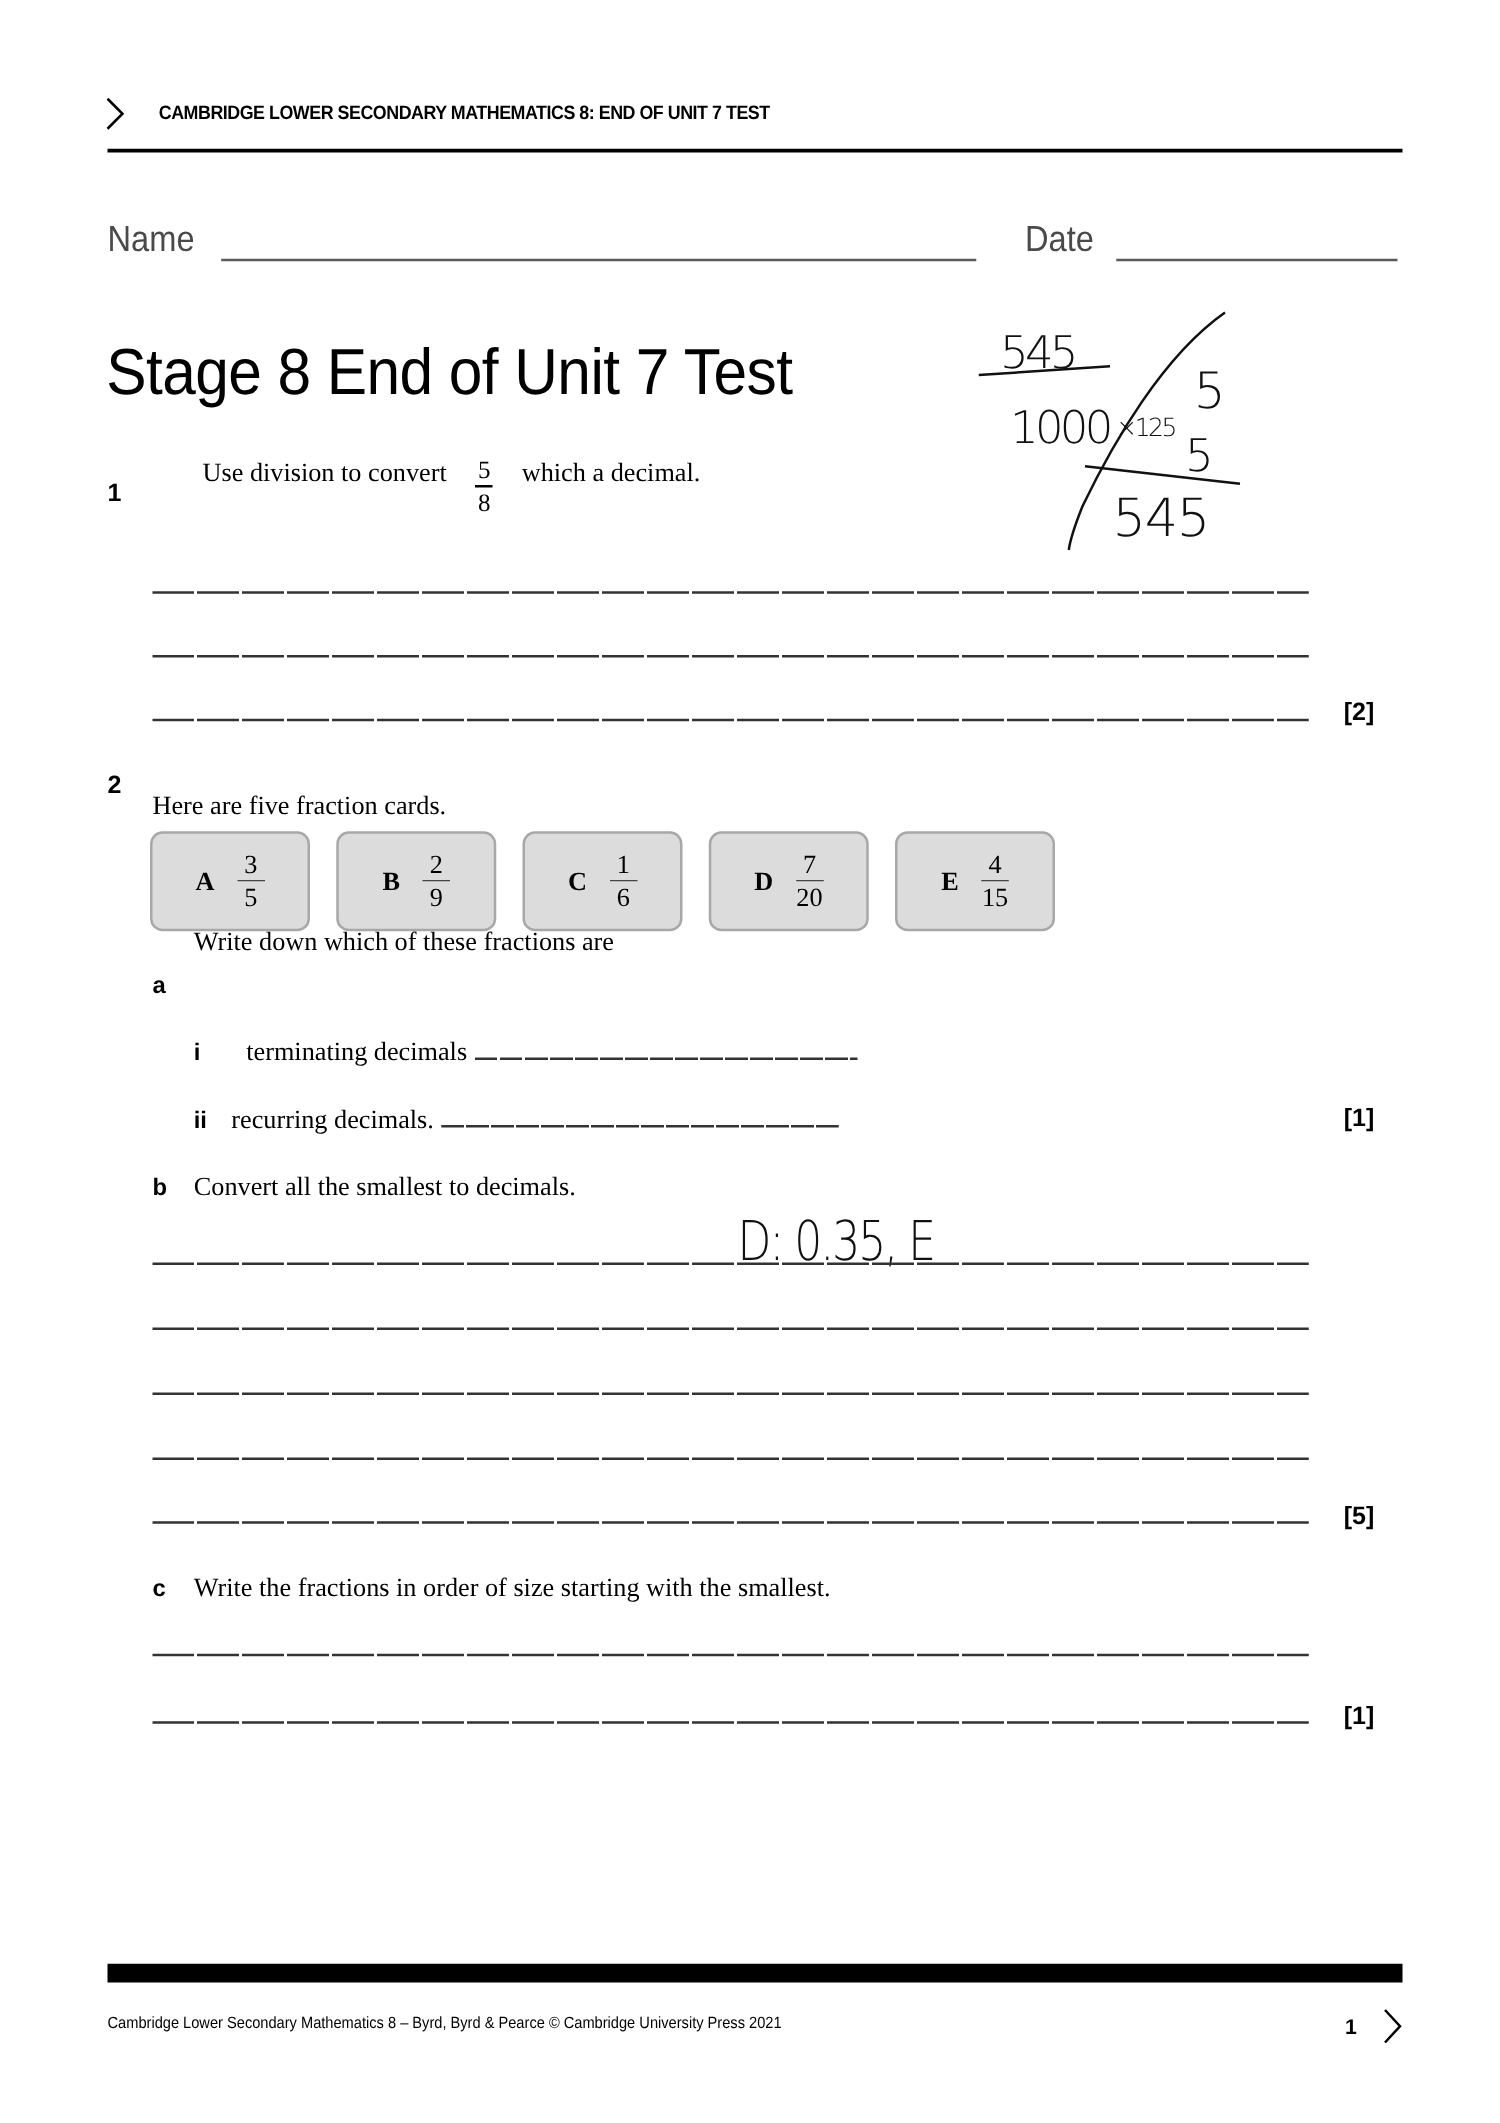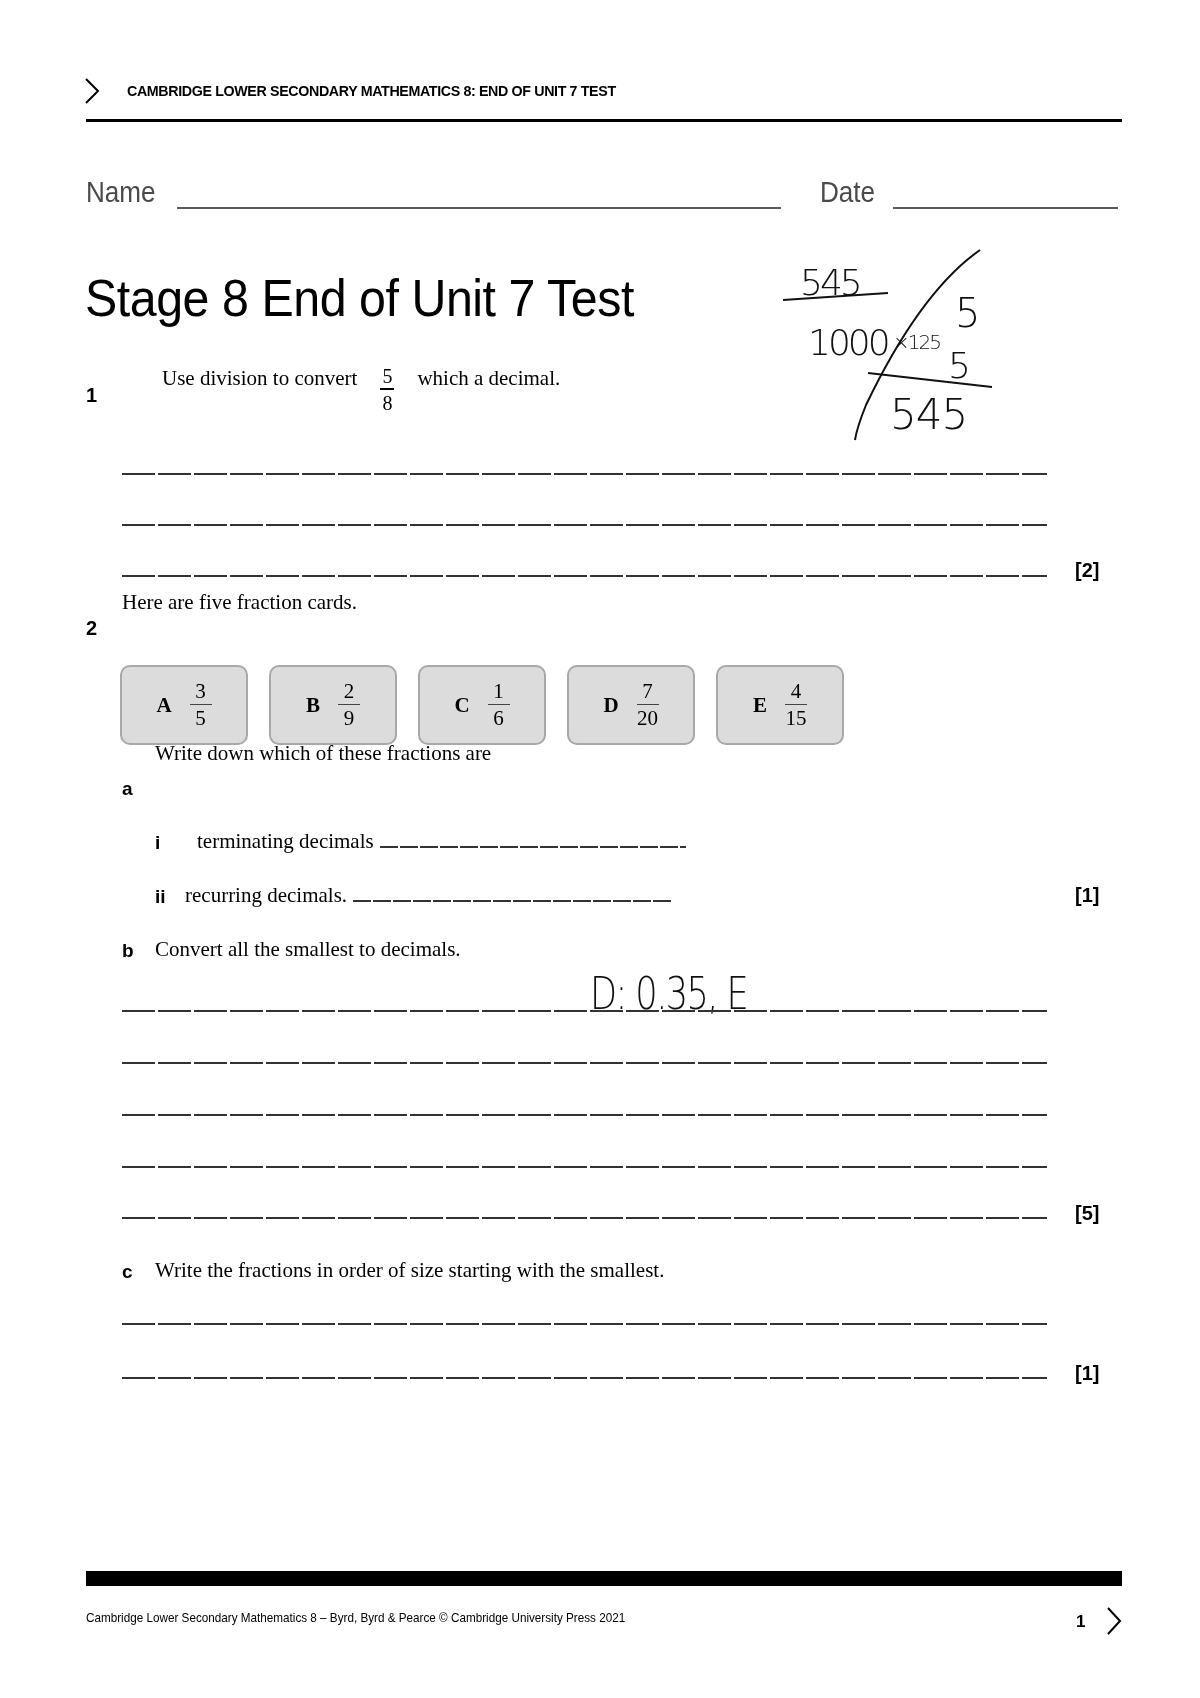--- a/index.html
+++ b/index.html
@@ -91,21 +91,21 @@
   </span>
   <span>which a decimal.</span>
 </div>
 
 <div class="abs ans-line dash" style="top:473px;"></div>
 <div class="abs ans-line dash" style="top:524px;"></div>
 <div class="abs ans-line dash" style="top:575px;"></div>
 <div class="abs marks" style="top:559px;">[2]</div>
 
 <div class="abs q-num" style="left:86px; top:617px;">2</div>
-<div class="abs q-text" style="left:122px; top:590px;">Here are five fraction cards.</div>
+<div class="abs q-text" style="left:122px; top:632px;">Here are five fraction cards.</div>
 
 <div class="abs card" style="left:120px;">
   <span class="letter">A</span>
   <span class="frac">
     <span class="num">3</span>
     <span class="bar"></span>
     <span class="den">5</span>
   </span>
 </div>
 <div class="abs card" style="left:269px;">

